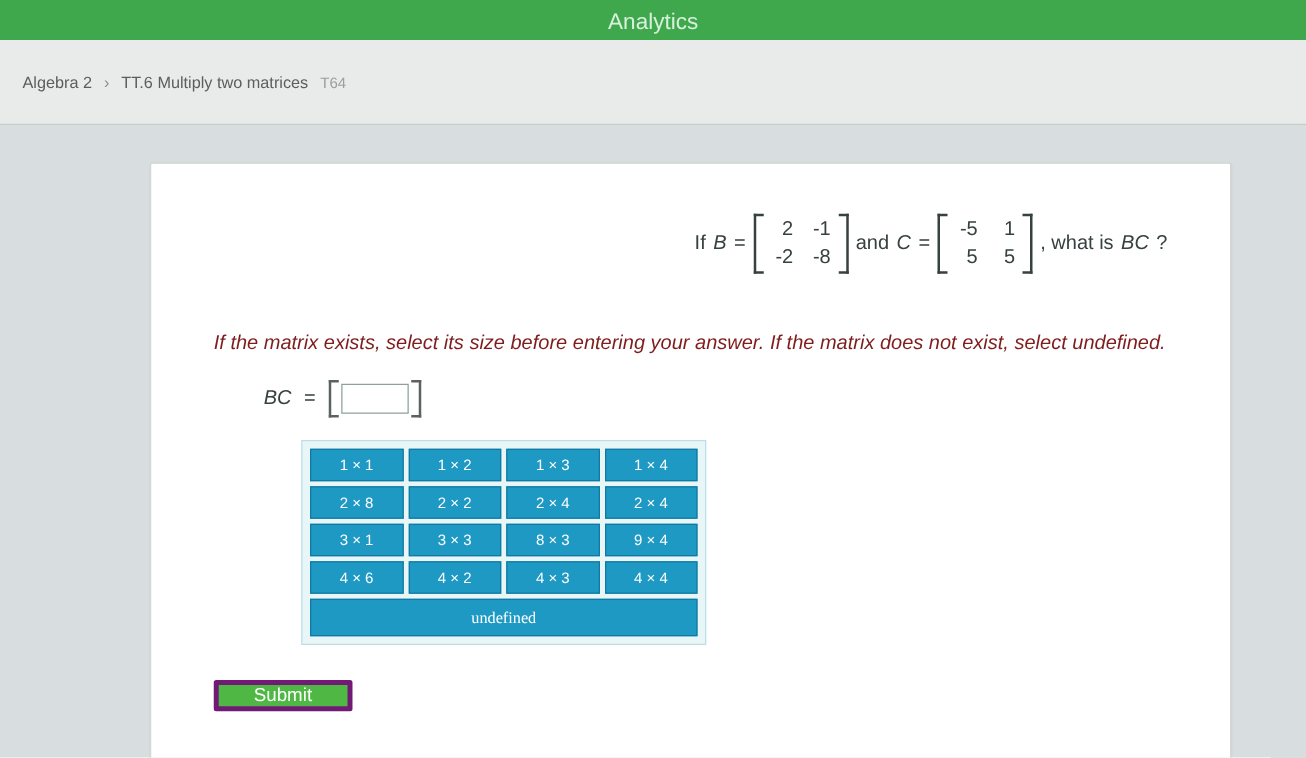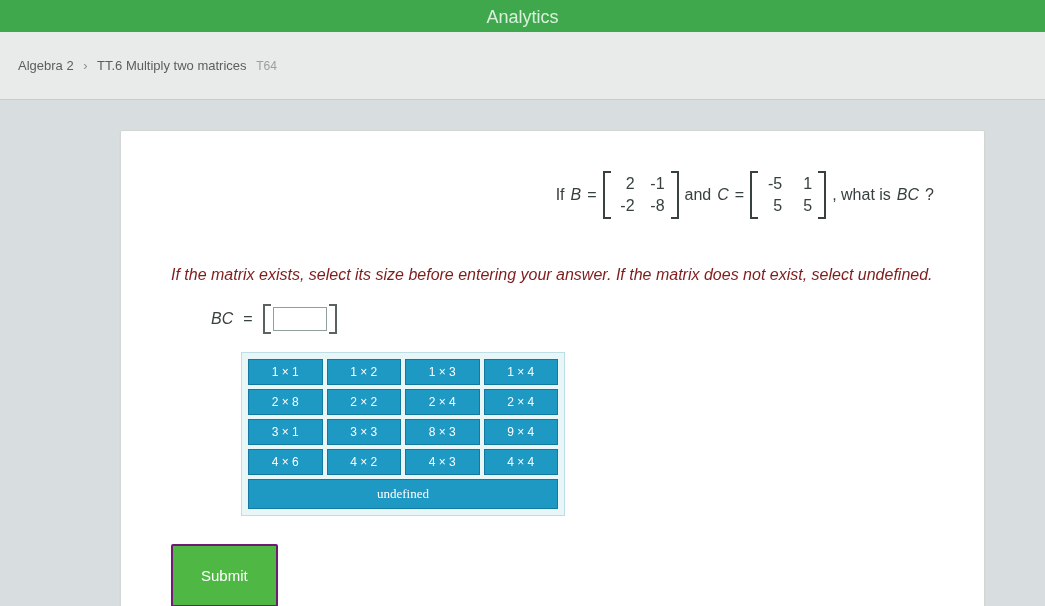--- a/index.html
+++ b/index.html
@@ -136,22 +136,22 @@
     padding: 6px 0;
     font-size: 13px;
     border: 1px solid #127aa0;
     cursor: pointer;
     font-family: Liberation Serif, serif;
   }
   .submit-btn {
     margin-top: 28px;
     background: #4fb845;
     color: #fff;
-    border: 2px solid #701a75;
-    padding: 21px 28px;
+    border: 4px solid #701a75;
+    padding: 0 28px;
     font-size: 15px;
     cursor: pointer;
     border-radius: 2px;
   }
 </style>
 </head>
 <body>
 
 <div class="topbar">
   <span class="tab faded">Learning</span>

